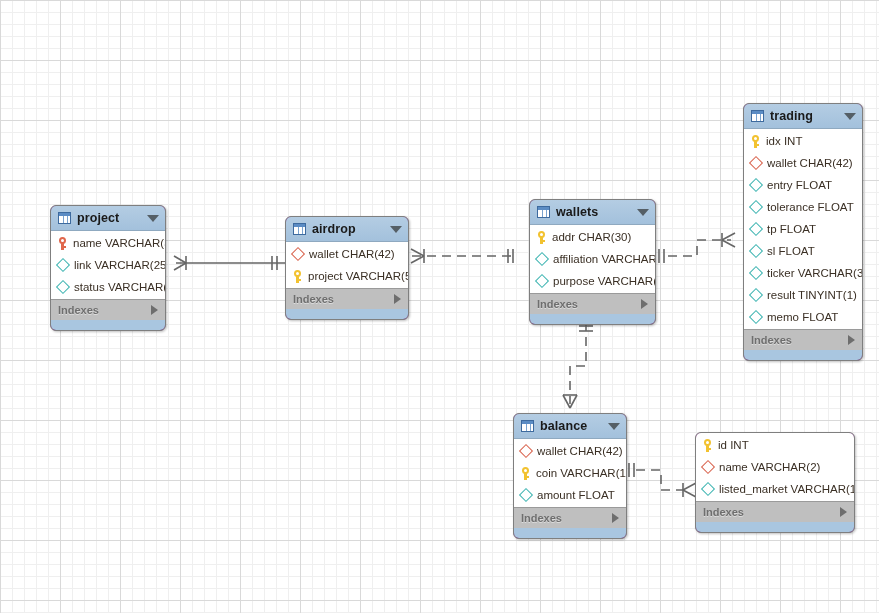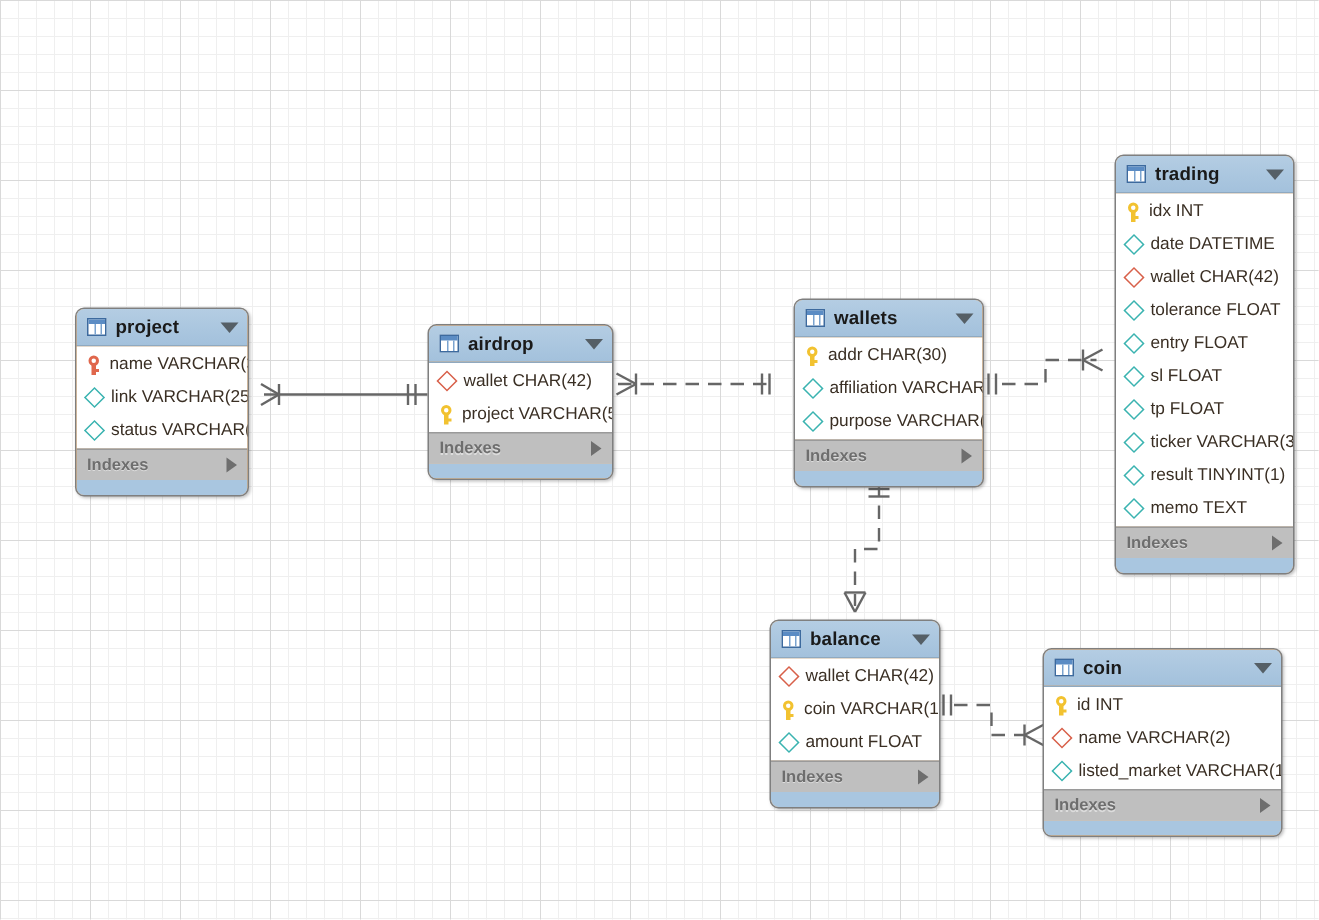--- a/index.html
+++ b/index.html
@@ -20,21 +20,21 @@
 
   .table-box{
     position:absolute;
     box-sizing:border-box;
     filter:drop-shadow(1px 1px 1px rgba(0,0,0,0.25));
   }
   .tbl-inner{
     position:relative;
     border:1px solid #7f7f7f;
     border-radius:6px;
-    background:#fdba74;
+    background:#701a75;
     overflow:hidden;
   }
   .tbl-header{
     height:25px;
     background:linear-gradient(to bottom,#b4cde3 0%, #a3c1dc 100%);
     display:flex;align-items:center;
     padding:0 6px 0 7px;
     border-bottom:1px solid #8fa9c0;
     box-sizing:border-box;
   }
@@ -293,54 +293,50 @@
           <div class="tbl-cols">
             <div class="col-row">
               <span class="ic ic-key key-yellow">
                 <span class="kh"></span>
                 <span class="ks"></span>
                 <span class="kt"></span>
               </span>
               <span class="col-text">idx INT</span>
             </div>
             <div class="col-row">
-              <span class="ic ic-dia dia-teal"></span>
-              <span class="col-text">date DATETIME</span>
-            </div>
-            <div class="col-row">
               <span class="ic ic-dia dia-red"></span>
               <span class="col-text">wallet CHAR(42)</span>
             </div>
             <div class="col-row">
               <span class="ic ic-dia dia-teal"></span>
+              <span class="col-text">entry FLOAT</span>
+            </div>
+            <div class="col-row">
+              <span class="ic ic-dia dia-teal"></span>
               <span class="col-text">tolerance FLOAT</span>
             </div>
             <div class="col-row">
               <span class="ic ic-dia dia-teal"></span>
-              <span class="col-text">entry FLOAT</span>
+              <span class="col-text">tp FLOAT</span>
             </div>
             <div class="col-row">
               <span class="ic ic-dia dia-teal"></span>
               <span class="col-text">sl FLOAT</span>
             </div>
             <div class="col-row">
               <span class="ic ic-dia dia-teal"></span>
-              <span class="col-text">tp FLOAT</span>
-            </div>
-            <div class="col-row">
-              <span class="ic ic-dia dia-teal"></span>
               <span class="col-text">ticker VARCHAR(32)</span>
             </div>
             <div class="col-row">
               <span class="ic ic-dia dia-teal"></span>
               <span class="col-text">result TINYINT(1)</span>
             </div>
             <div class="col-row">
               <span class="ic ic-dia dia-teal"></span>
-              <span class="col-text">memo TEXT</span>
+              <span class="col-text">memo FLOAT</span>
             </div>
           </div>
           <div class="tbl-index">
             <span class="idx-label">Indexes</span>
             <span class="idx-caret"></span>
           </div>
           <div class="tbl-foot"></div>
         </div>
       </div>
       <div class="table-box" style="left: 513px; top: 413px; width: 114px;">
@@ -370,25 +366,20 @@
           </div>
           <div class="tbl-index">
             <span class="idx-label">Indexes</span>
             <span class="idx-caret"></span>
           </div>
           <div class="tbl-foot"></div>
         </div>
       </div>
       <div class="table-box" style="left: 695px; top: 432px; width: 160px;">
         <div class="tbl-inner">
-          <div class="tbl-header">
-            <span class="tbl-icon"></span>
-            <span class="tbl-title">coin</span>
-            <span class="tbl-caret"></span>
-          </div>
           <div class="tbl-cols">
             <div class="col-row">
               <span class="ic ic-key key-yellow">
                 <span class="kh"></span>
                 <span class="ks"></span>
                 <span class="kt"></span>
               </span>
               <span class="col-text">id INT</span>
             </div>
             <div class="col-row">

